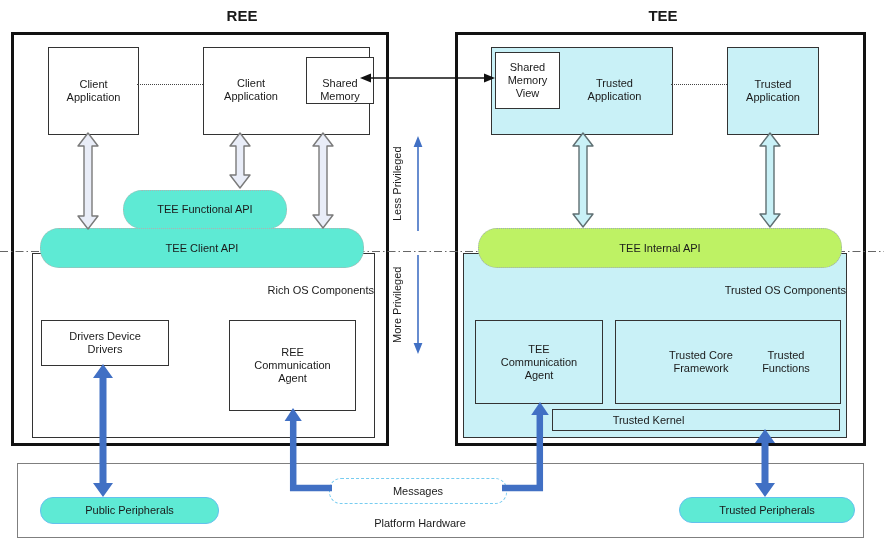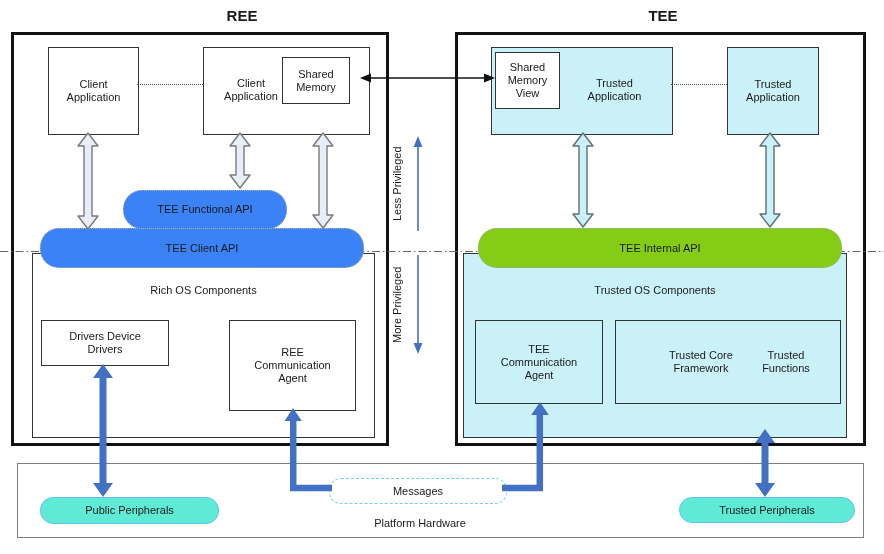--- a/index.html
+++ b/index.html
@@ -7,23 +7,23 @@
     position:relative;width:884px;height:554px;background:#fff;overflow:hidden;
     font-family:"Liberation Sans","DejaVu Sans",sans-serif;color:#1a1a1a;
     font-size:11px;line-height:13px;
   }
   .abs{position:absolute;}
   .ctr{display:flex;align-items:center;justify-content:center;text-align:center;}
   .title{font-size:15px;font-weight:bold;text-align:center;z-index:3;margin-top:6px;}
   .outer{border:3px solid #111;z-index:1;background:transparent;}
   .box{border:1.4px solid #333;background:#fff;z-index:2;}
   .cyan{background:#c9f1f7;}
-  .stadium{border:1.5px dotted #b0b0b0;background:#3b82f6;border-radius:19px;z-index:3;}
-  .stadium.gray{background:#84cc16;border-color:#9fa6bd;}
-  .section{border:1.4px solid #333;z-index:1;display:flex;justify-content:center;align-items:flex-start;}
+  .stadium{border:1.5px dotted #b0b0b0;background:#5eead4;border-radius:19px;z-index:3;}
+  .stadium.gray{background:#bef264;border-color:#9fa6bd;}
+  .section{border:1.4px solid #333;z-index:1;display:flex;justify-content:flex-end;align-items:flex-start;}
   .section .sec-lbl{margin-top:30px;}
   .periph{border:1.5px solid #63c1ee;border-radius:13px;background:#5eead4;z-index:2;}
   .msg{border:1.6px dashed #77ccf0;border-radius:12px;background:#fff;z-index:3;}
   .dotted-conn{border-top:1.6px dotted #444;z-index:2;}
   .vtext{writing-mode:vertical-rl;transform:rotate(180deg);text-align:center;z-index:2;}
   .hw{border:1.5px solid #7f7f7f;background:#fff;z-index:0;}
   svg.layer{position:absolute;left:0;top:0;pointer-events:none;}
   #dashdot{z-index:2;}
   #arrows{z-index:4;}
 </style>
@@ -42,21 +42,21 @@
   <div class="abs outer" style="left:11px;top:32px;width:372px;height:408px;"></div>
   <div class="abs outer" style="left:455px;top:32px;width:405px;height:408px;"></div>
 
   <div class="abs box ctr" style="left:48px;top:47px;width:89px;height:86px;">
     <span style="width:70px;">Client Application</span>
   </div>
   <div class="abs box" style="left:203px;top:47px;width:165px;height:86px;"></div>
   <div class="abs ctr" style="left:203px;top:47px;width:96px;height:86px;z-index:2;">
     <span style="width:70px;">Client Application</span>
   </div>
-  <div class="abs box ctr" style="left:282px;top:57px;width:66px;height:45px;z-index:3;">
+  <div class="abs box ctr" style="left:306px;top:57px;width:66px;height:45px;z-index:3;align-items:flex-end;">
     <span style="width:55px;">Shared Memory</span>
   </div>
   <div class="abs dotted-conn" style="left:137px;top:84px;width:66px;"></div>
 
   <div class="abs box cyan" style="left:491px;top:47px;width:180px;height:86px;"></div>
   <div class="abs box ctr" style="left:495px;top:52px;width:63px;height:55px;z-index:3;justify-content:center;">
     <span style="width:52px;">Shared Memory View</span>
   </div>
   <div class="abs ctr" style="left:558px;top:47px;width:113px;height:86px;z-index:2;">
     <span style="width:80px;">Trusted Application</span>
@@ -93,20 +93,23 @@
   <div class="abs box cyan ctr" style="left:475px;top:320px;width:126px;height:82px;">
     <span style="width:92px;">TEE Communication Agent</span>
   </div>
   <div class="abs box cyan" style="left:615px;top:320px;width:224px;height:82px;">
     <div class="abs ctr" style="left:40px;top:0;width:90px;height:82px;">
       <span style="width:75px;">Trusted Core Framework</span>
     </div>
     <div class="abs ctr" style="left:135px;top:0;width:70px;height:82px;">
       <span style="width:60px;">Trusted Functions</span>
     </div>
+  </div>
+  <div class="abs box cyan ctr" style="left:552px;top:409px;width:286px;height:20px;padding-right:0;">
+    <span style="padding-right:95px;">Trusted Kernel</span>
   </div>
 
   <div class="abs vtext" style="left:391px;top:138px;height:92px;width:14px;">Less Privileged</div>
   <div class="abs vtext" style="left:391px;top:256px;height:98px;width:14px;">More Privileged</div>
 
   <div class="abs hw" style="left:17px;top:463px;width:845px;height:73px;"></div>
   <div class="abs ctr" style="left:350px;top:515px;width:140px;height:16px;z-index:2;">Platform Hardware</div>
   <div class="abs periph ctr" style="left:40px;top:497px;width:177px;height:25px;">
     <span>Public Peripherals</span>
   </div>

